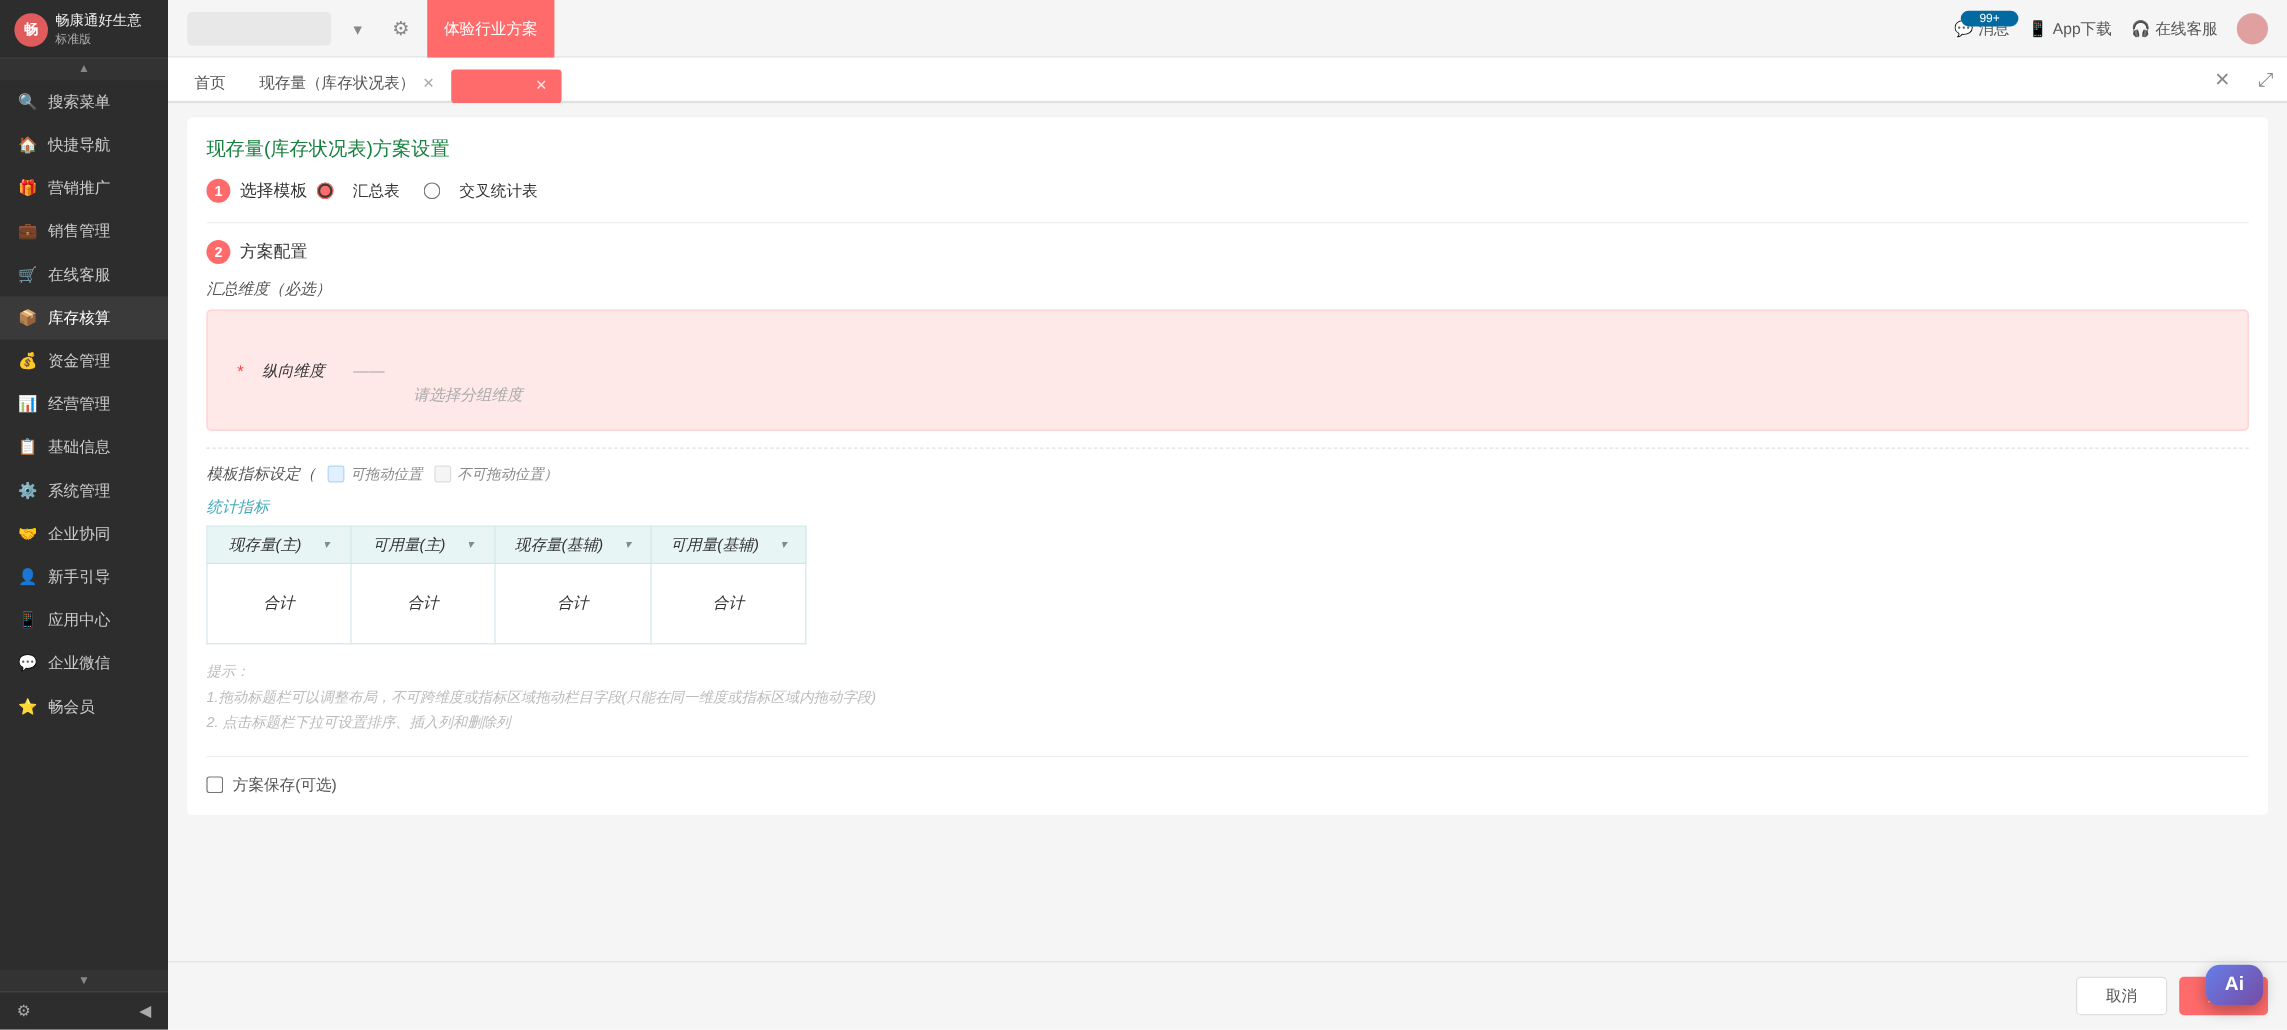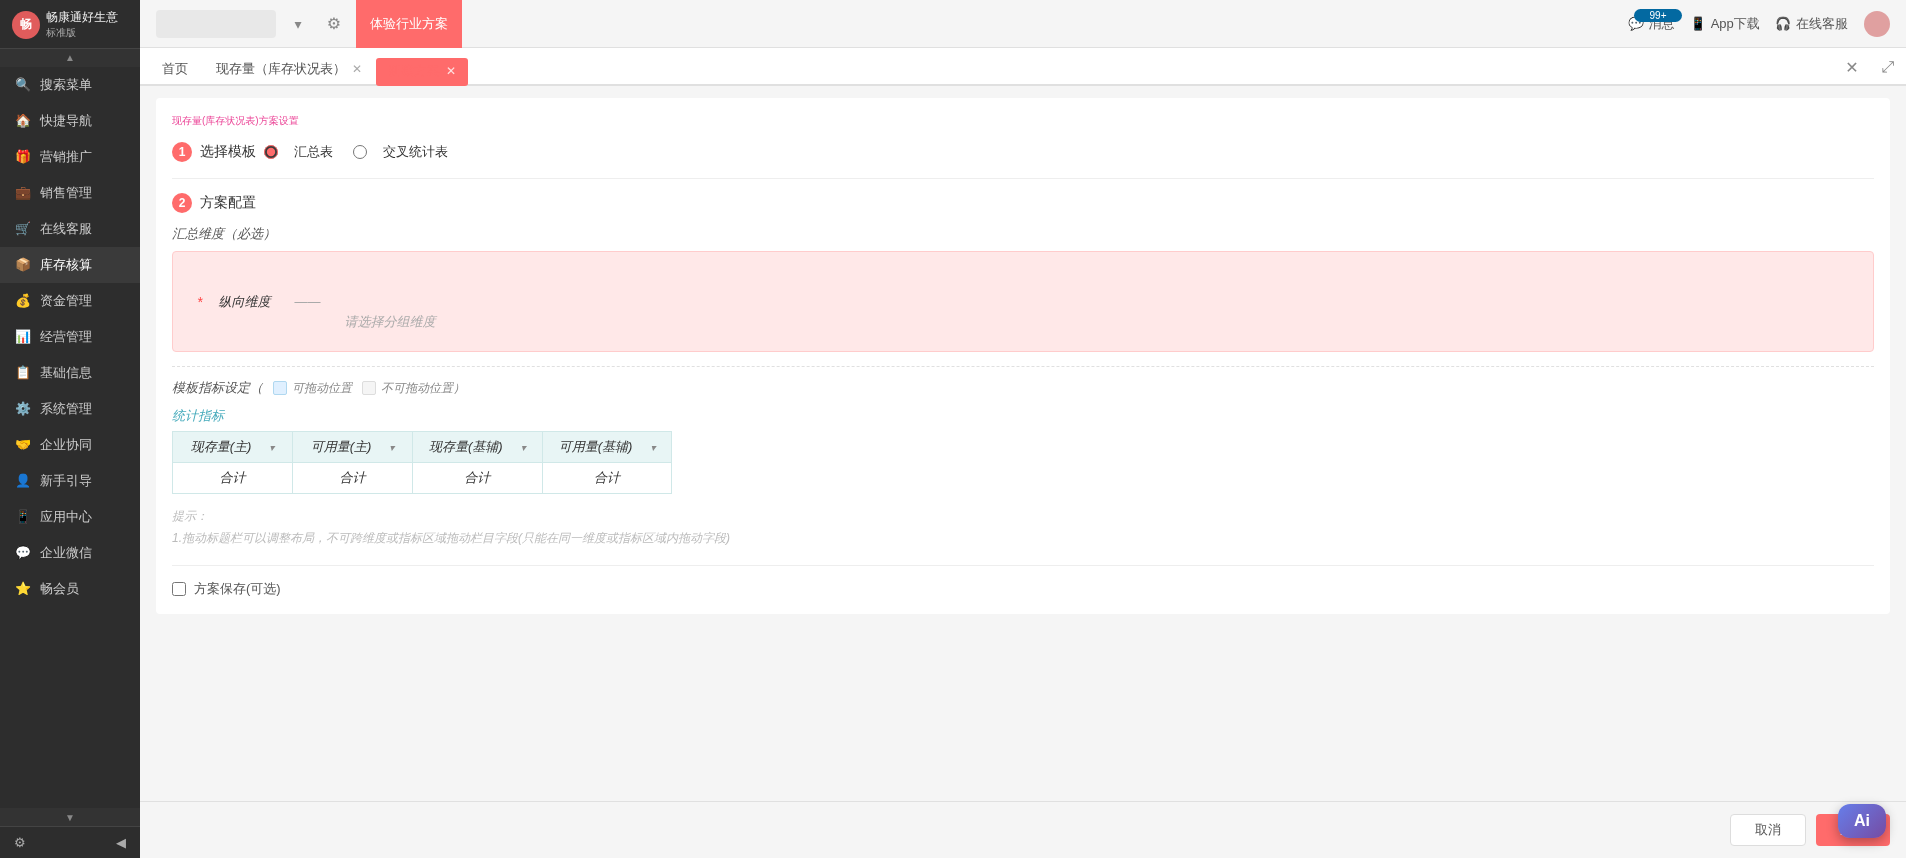--- a/index.html
+++ b/index.html
@@ -140,21 +140,21 @@
       background: none; border: none; cursor: pointer;
       color: #888; font-size: 16px;
       display: flex; align-items: center; justify-content: center;
     }
 
     
     .tabbar-wrap { position: relative; background: #fef9c3; }
 
     
     .schema-settings { background: white; border-radius: 4px; padding: 16px; }
-    .schema-title { font-size: 10px; color: #ec4899; margin-bottom: 14px; }
+    .schema-title { font-size: 16px; color: #15803d; margin-bottom: 14px; }
 
     
     .step-block { margin-bottom: 16px; }
     .step-header {
       display: flex; align-items: center; gap: 8px;
       margin-bottom: 12px;
     }
     .step-num {
       width: 20px; height: 20px;
       background: #ff6b6b; color: white;
@@ -198,21 +198,21 @@
     .stats-section-title { font-size: 13px; color: #4ab; margin-bottom: 6px; }
     .stats-table { border-collapse: collapse; }
     .stats-table th {
       background: #e8f5f5; border: 1px solid #d0e8e8;
       padding: 6px 16px; font-size: 13px; font-weight: normal; color: #333;
       text-align: center; min-width: 120px;
     }
     .stats-table th .th-inner { display: flex; align-items: center; justify-content: center; gap: 18px; }
     .stats-table td {
       background: white; border: 1px solid #d0e8e8;
-      padding: 6px 16px; font-size: 13px; color: #333;
+      padding: 24px 16px; font-size: 13px; color: #333;
       text-align: center; min-width: 120px;
     }
     .dropdown-arrow { font-size: 10px; color: #888; }
 
     
     .tips-section { margin-top: 12px; font-size: 12px; color: #bbb; line-height: 1.8; }
 
     
     .divider { border: none; border-top: 1px solid #eee; margin: 14px 0; }
 
@@ -468,20 +468,21 @@
                     <td>合计</td>
                     <td>合计</td>
                   </tr>
                 </tbody>
               </table>
             </div>
 
             <div class="tips-section">
               <div>提示：</div>
               <div>1.拖动标题栏可以调整布局，不可跨维度或指标区域拖动栏目字段(只能在同一维度或指标区域内拖动字段)</div>
+              <div>2. 点击标题栏下拉可设置排序、插入列和删除列</div>
             </div>
           </div>
         </div>
       </div>
 
       <hr class="divider">
 
       <div class="save-option">
         <input type="checkbox" class="save-checkbox" style="">
         <span>方案保存(可选)</span>

